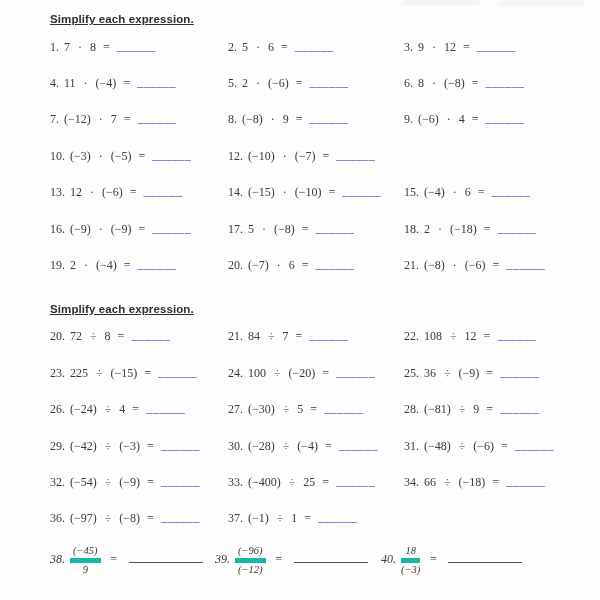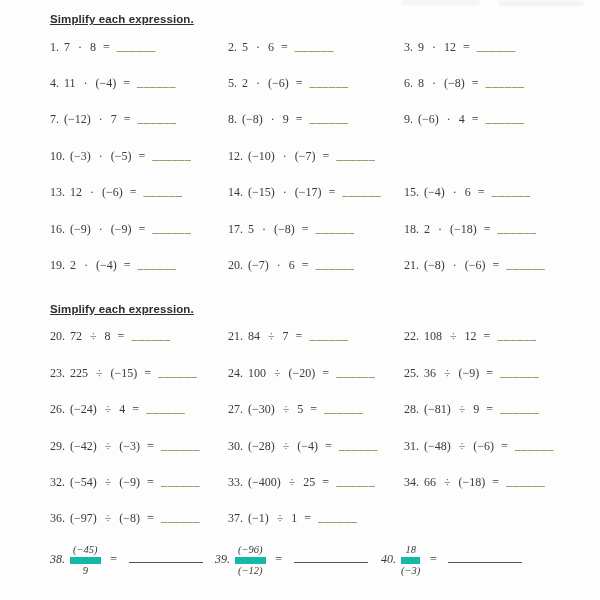--- a/index.html
+++ b/index.html
@@ -44,33 +44,33 @@
   }
   .problem{
     white-space:nowrap;
     font-size:12px;
     color:#3a3a3a;
   }
   .pnum{margin-right:5px;}
   .expr{word-spacing:5px;}
   .eq{margin:0 7px;}
   .blank{
-    color:#4d7c0f;
+    color:#6d28d9;
     letter-spacing:.5px;
     position:relative;top:-1px;
   }
   .frac{
     display:inline-block;
     text-align:center;
     font-size:10.5px;
     line-height:1.15;
     vertical-align:middle;
     margin-right:2px;
   }
-  .fnum{display:block;border-bottom:7px solid #14b8a6;padding:0 3px 1px;}
+  .fnum{display:block;border-bottom:5px solid #14b8a6;padding:0 3px 1px;}
   .fden{display:block;padding-top:1px;}
   .blank-line{
     display:inline-block;
     width:74px;height:12px;
     border-bottom:1.4px solid #555;
     vertical-align:baseline;
     margin-left:4px;
   }
 </style>
 </head>
@@ -96,21 +96,21 @@
           <span class="problem"><span class="pnum">7.</span><span class="expr">(−12) · 7</span><span class="eq">=</span><span class="blank">______</span></span>
           <span class="problem"><span class="pnum">8.</span><span class="expr">(−8) · 9</span><span class="eq">=</span><span class="blank">______</span></span>
           <span class="problem"><span class="pnum">9.</span><span class="expr">(−6) · 4</span><span class="eq">=</span><span class="blank">______</span></span>
         </div>
         <div class="problem-row">
           <span class="problem"><span class="pnum">10.</span><span class="expr">(−3) · (−5)</span><span class="eq">=</span><span class="blank">______</span></span>
           <span class="problem"><span class="pnum">12.</span><span class="expr">(−10) · (−7)</span><span class="eq">=</span><span class="blank">______</span></span>
         </div>
         <div class="problem-row">
           <span class="problem"><span class="pnum">13.</span><span class="expr">12 · (−6)</span><span class="eq">=</span><span class="blank">______</span></span>
-          <span class="problem"><span class="pnum">14.</span><span class="expr">(−15) · (−17)</span><span class="eq">=</span><span class="blank">______</span></span>
+          <span class="problem"><span class="pnum">14.</span><span class="expr">(−15) · (−10)</span><span class="eq">=</span><span class="blank">______</span></span>
           <span class="problem"><span class="pnum">15.</span><span class="expr">(−4) · 6</span><span class="eq">=</span><span class="blank">______</span></span>
         </div>
         <div class="problem-row">
           <span class="problem"><span class="pnum">16.</span><span class="expr">(−9) · (−9)</span><span class="eq">=</span><span class="blank">______</span></span>
           <span class="problem"><span class="pnum">17.</span><span class="expr">5 · (−8)</span><span class="eq">=</span><span class="blank">______</span></span>
           <span class="problem"><span class="pnum">18.</span><span class="expr">2 · (−18)</span><span class="eq">=</span><span class="blank">______</span></span>
         </div>
         <div class="problem-row">
           <span class="problem"><span class="pnum">19.</span><span class="expr">2 · (−4)</span><span class="eq">=</span><span class="blank">______</span></span>
           <span class="problem"><span class="pnum">20.</span><span class="expr">(−7) · 6</span><span class="eq">=</span><span class="blank">______</span></span>

